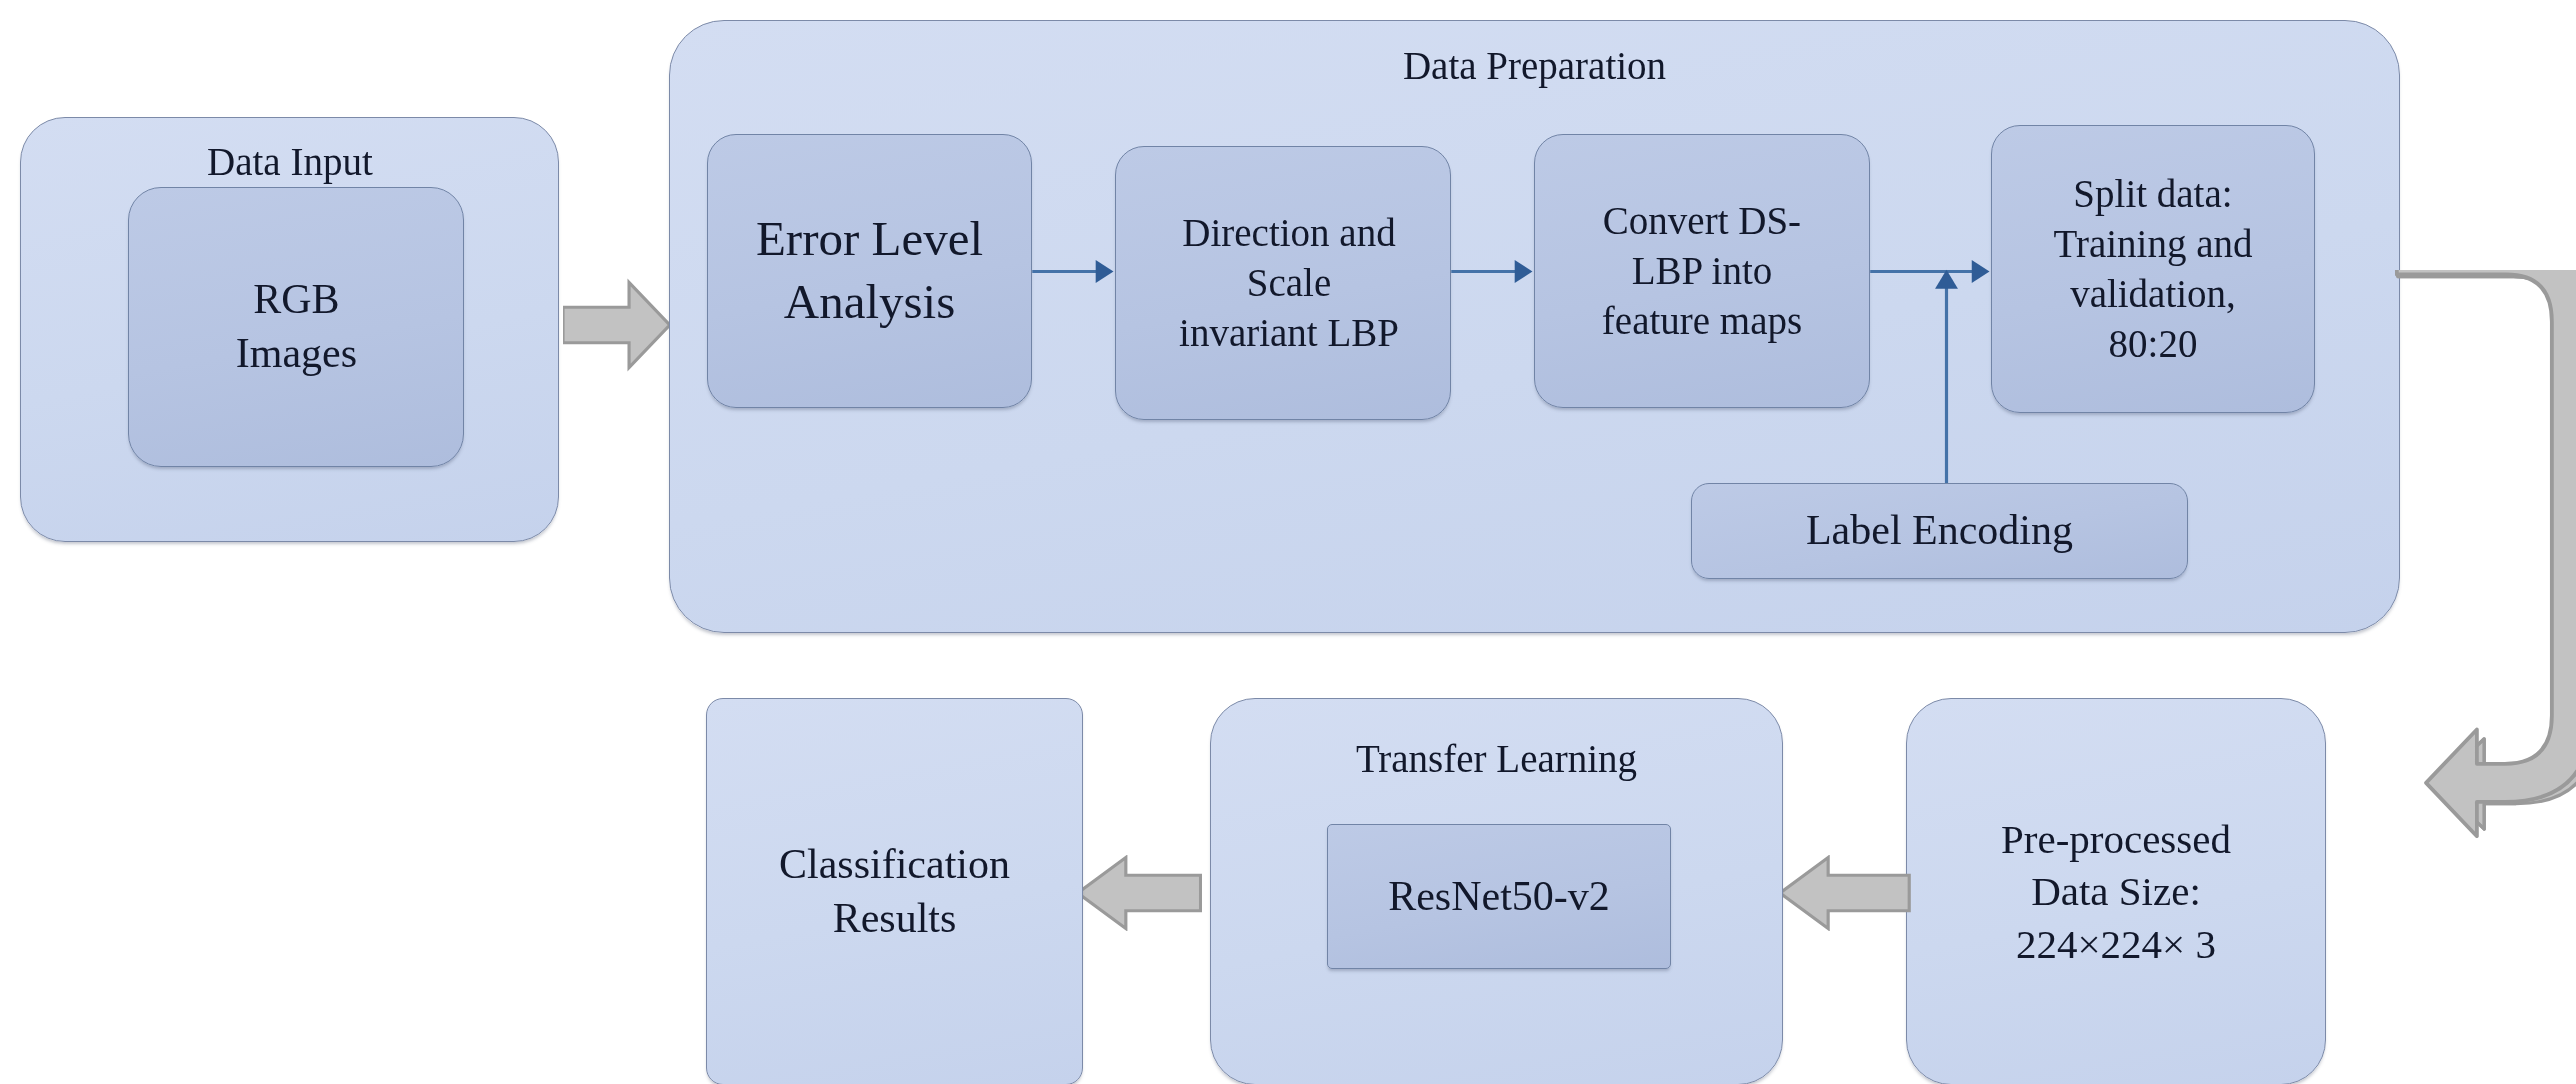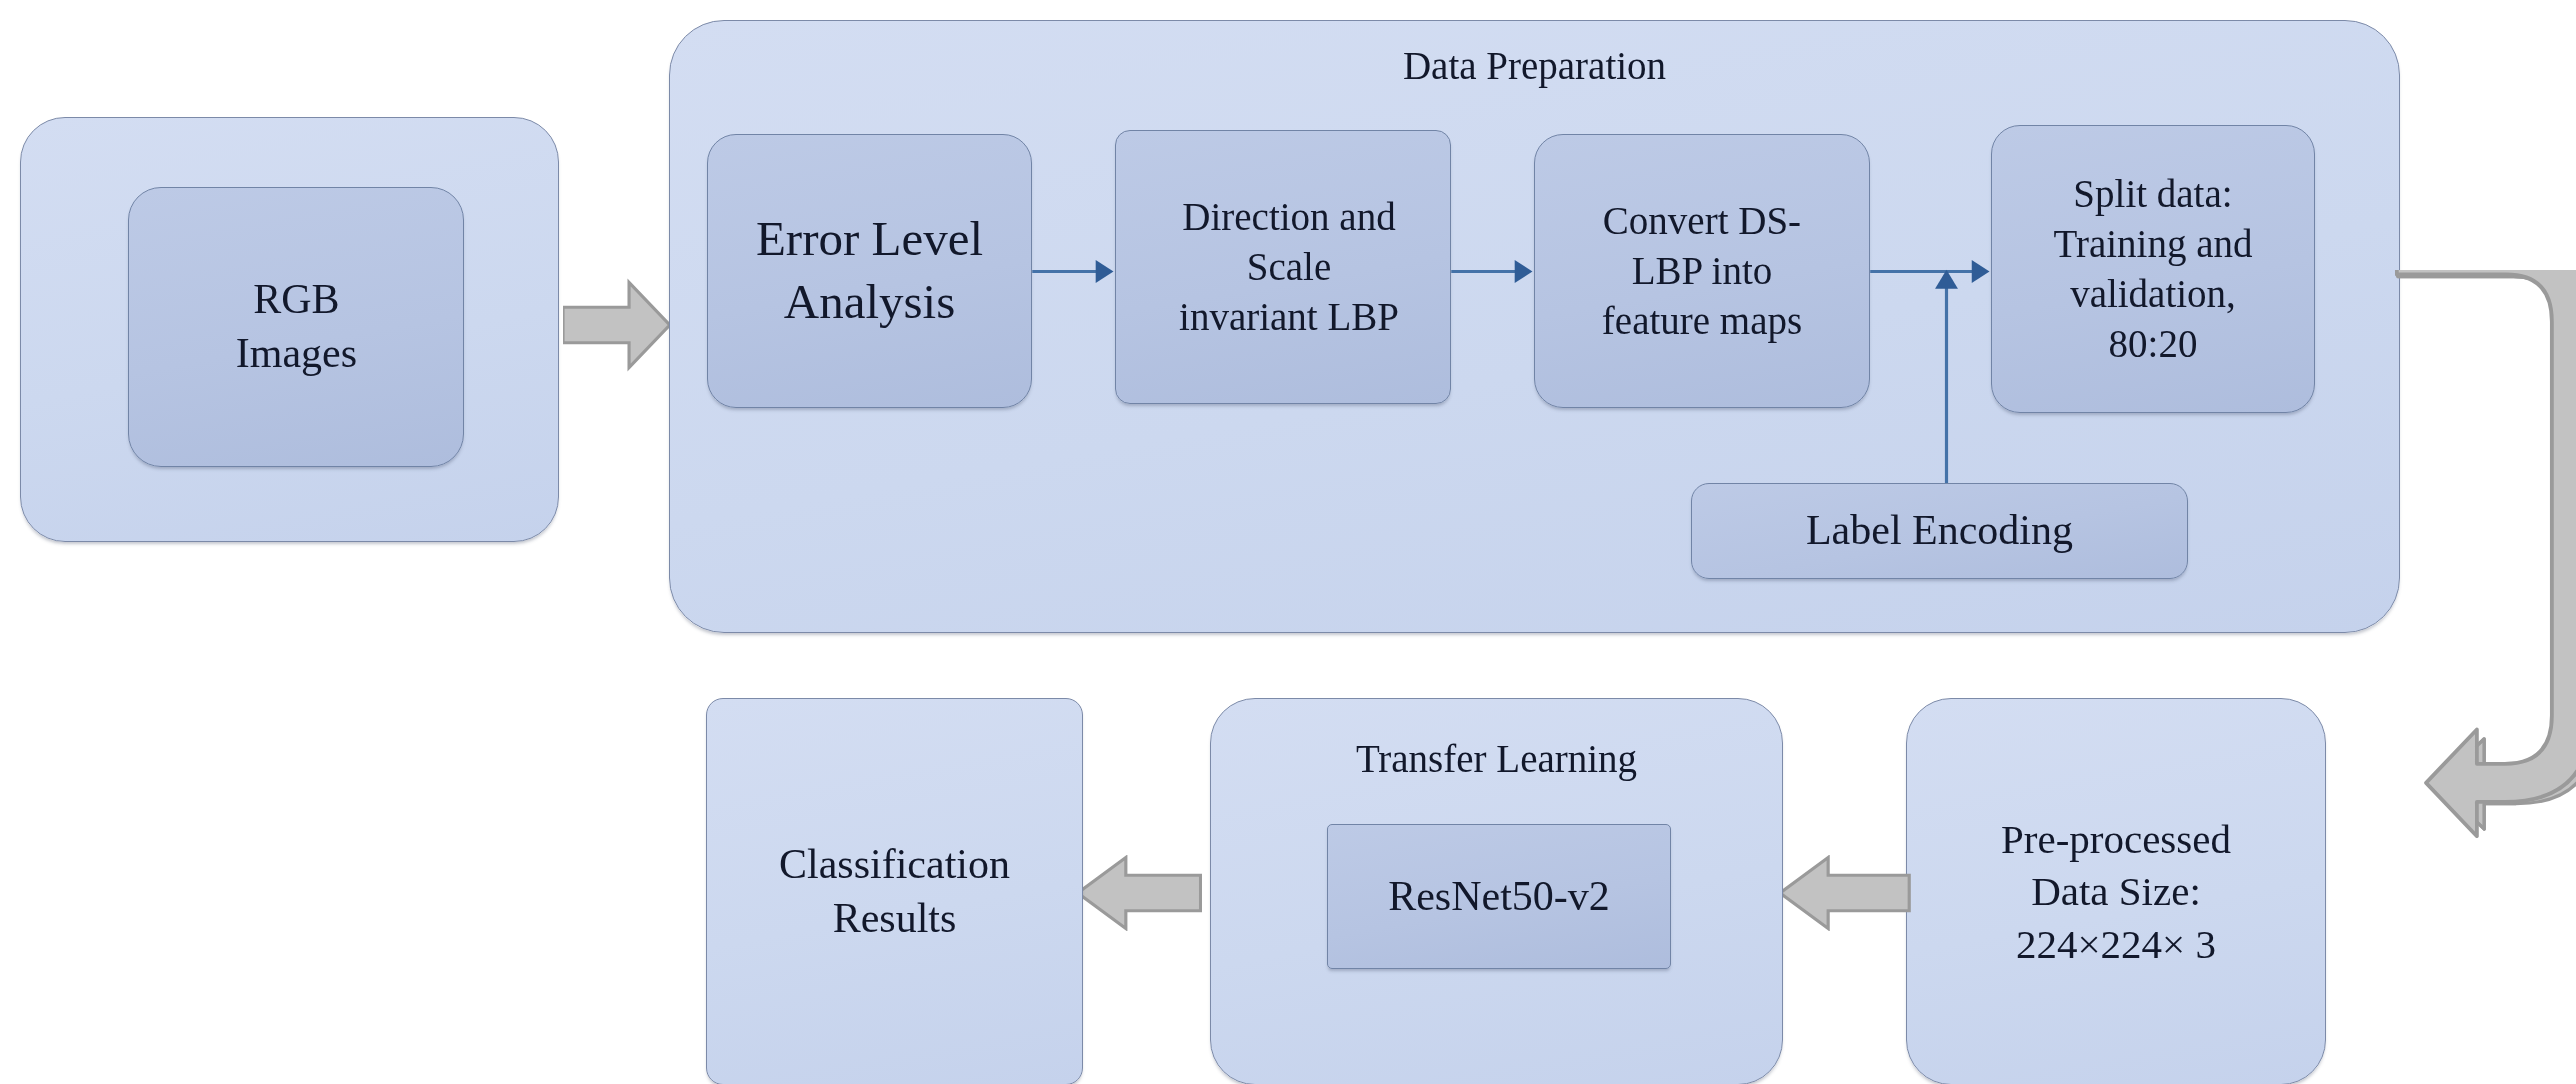--- a/index.html
+++ b/index.html
@@ -74,20 +74,21 @@
     position: absolute;
   }
   .elbow svg { display: block; }
 </style>
 </head>
 <body>
 
 <div id="canvas">
 
   <div class="node outer" style="left:20.4px; top:117px; width:539px; height:425px; border-radius:45px;">
+    <div class="node-title" style="top:23px; font-size:39px;">Data Input</div>
     <div class="node inner" style="left:107px; top:69px; width:336px; height:280px; border-radius:33px;">
       <span class="node-label" style="font-size:42px;">RGB
 Images</span>
     </div>
   </div>
 
   <div class="block-arrow" style="left:563px; top:278px; width:108px; height:94px;">
     <svg width="108" height="94" viewBox="0 0 170 148">
       <path d="M0,46 L104,46 L104,7 L168,74 L104,141 L104,102 L0,102 Z" fill="#c2c2c2" stroke="#9a9a9a" stroke-width="5" stroke-linejoin="miter"></path>
     </svg>
@@ -102,21 +103,21 @@
 Analysis</span>
   </div>
 
   <div class="thin-conn" style="left:1032px; top:255px; width:83px; height:33px;">
     <svg width="83" height="33" viewBox="0 0 130 52">
       <line x1="0" y1="26" x2="104" y2="26" stroke="#4472a8" stroke-width="5"></line>
       <path d="M100,8 L128,26 L100,44 Z" fill="#2f5c96"></path>
     </svg>
   </div>
 
-  <div class="node inner" style="left:1115px; top:130px; width:336px; height:274px; border-radius:15px;padding-left:12px;">
+  <div class="node inner" style="left:1115px; top:146px; width:336px; height:274px; border-radius:29px;padding-left:12px;">
     <span class="node-label" style="font-size:39px;">Direction and
 Scale
 invariant LBP</span>
   </div>
 
   <div class="thin-conn" style="left:1451px; top:255px; width:83px; height:33px;">
     <svg width="83" height="33" viewBox="0 0 130 52">
       <line x1="0" y1="26" x2="104" y2="26" stroke="#4472a8" stroke-width="5"></line>
       <path d="M100,8 L128,26 L100,44 Z" fill="#2f5c96"></path>
     </svg>

